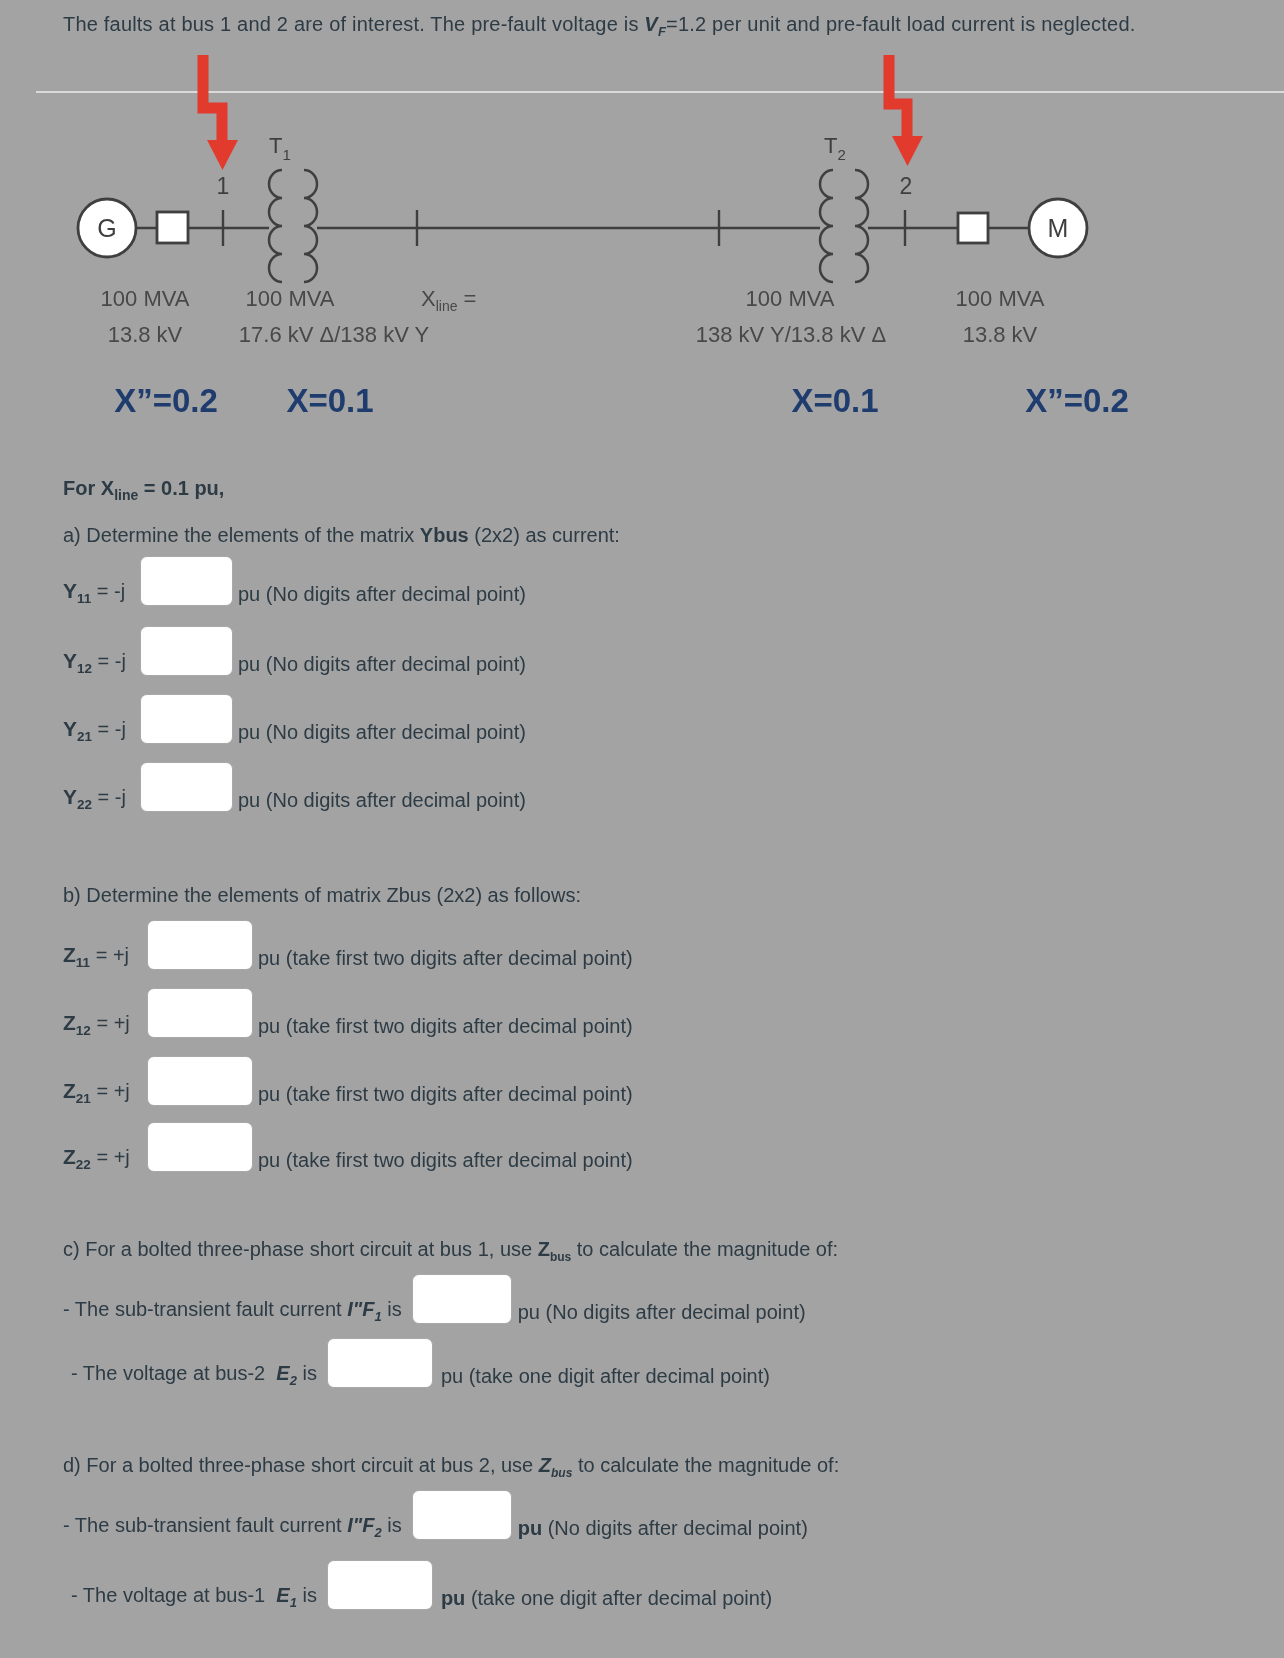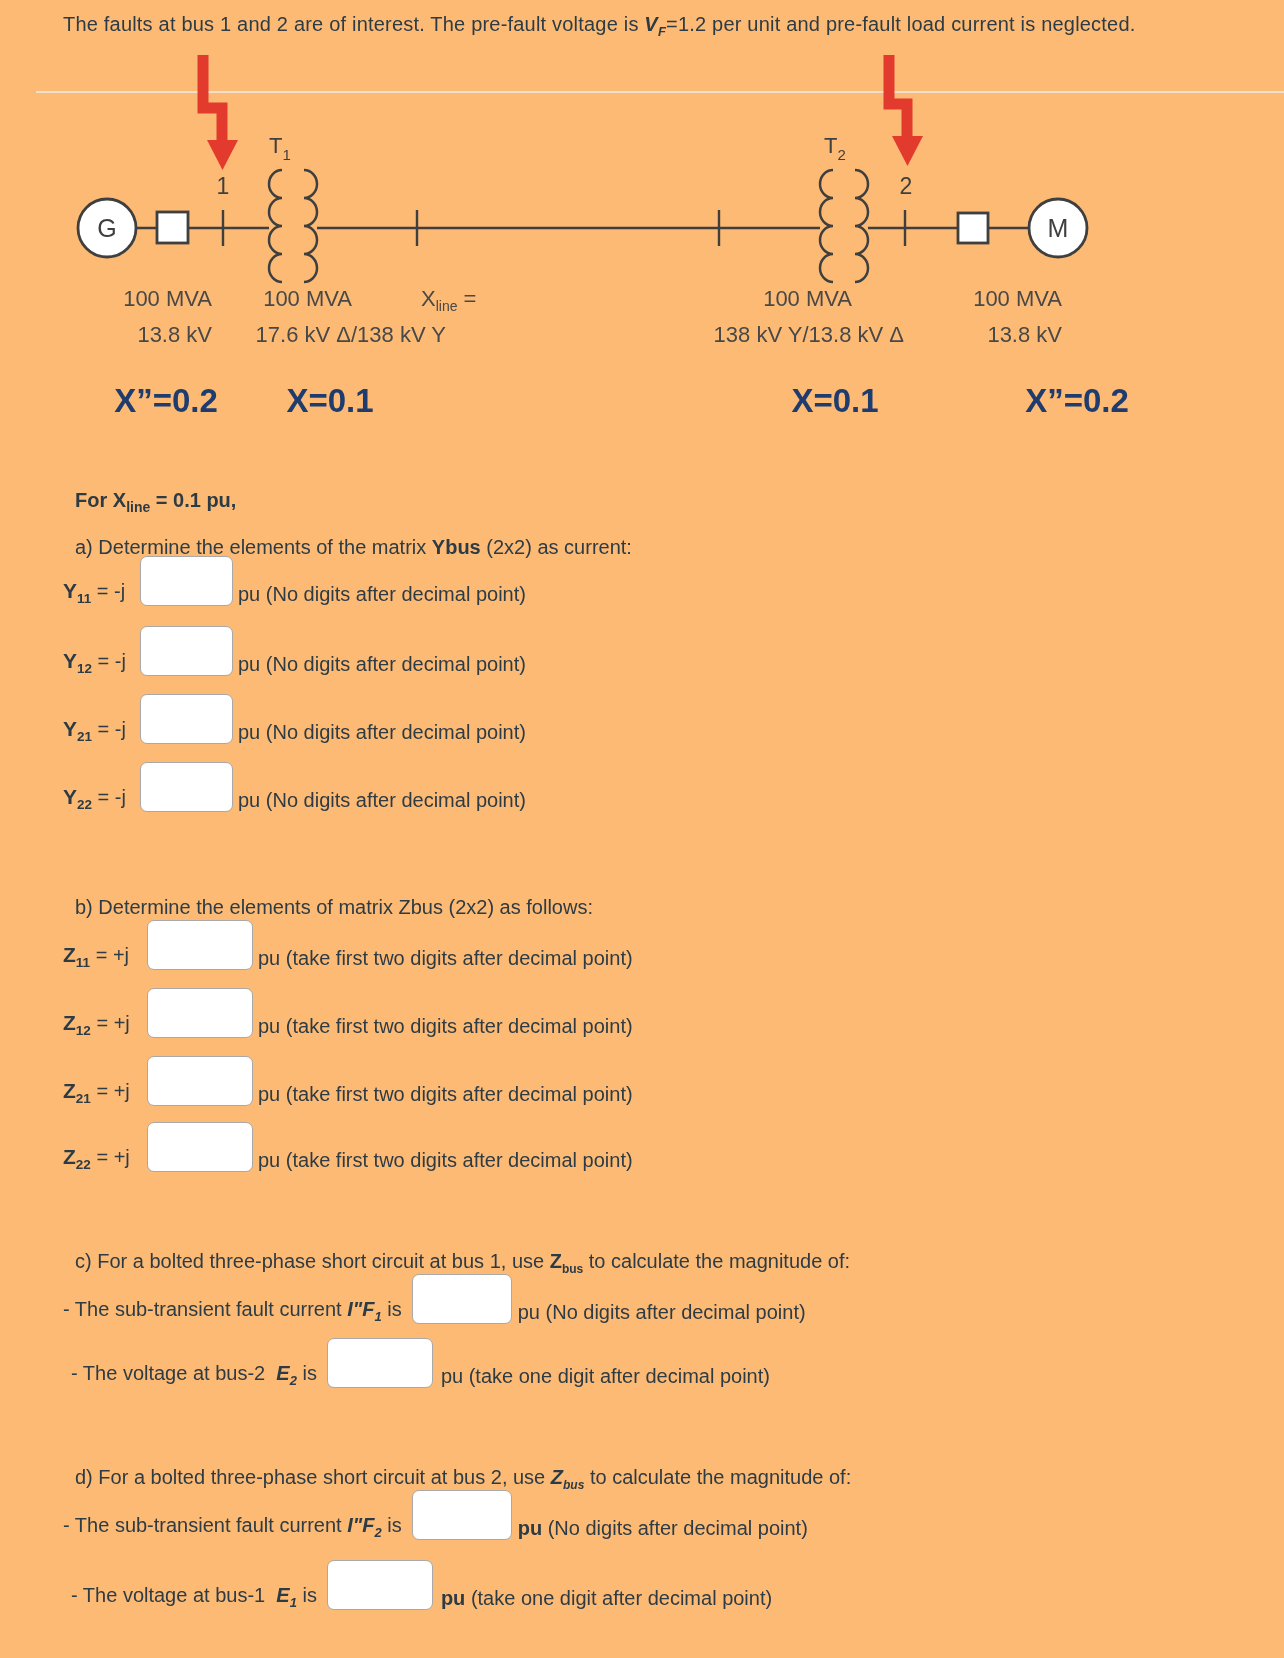--- a/index.html
+++ b/index.html
@@ -1,26 +1,26 @@
 <!DOCTYPE html>
 <html><head>
 <meta charset="utf-8">
 <style>
   html,body{margin:0;padding:0;background:#fff}
   body{font-family:"Liberation Sans",sans-serif;color:#2d3b45}
-  .page{position:relative;width:1284px;height:1658px;background:#fdba74;overflow:hidden}
+  .page{position:relative;width:1284px;height:1658px;background:#a3a3a3;overflow:hidden}
   .title{position:absolute;top:13px;left:63px;font-size:20px;margin:0;white-space:nowrap;letter-spacing:.2px}
   .bi{font-weight:bold;font-style:italic}
   sub.tsub{font-size:13px;font-weight:bold;font-style:italic}
   svg.oneline{position:absolute;top:0;left:0}
-  .rat{position:absolute;font-size:22px;color:#484848;text-align:right;white-space:nowrap}
+  .rat{position:absolute;font-size:22px;color:#484848;text-align:center;white-space:nowrap}
   .ratl{position:absolute;font-size:22px;color:#484848;white-space:nowrap}
   .ratl sub{font-size:14px}
   .xv{position:absolute;font-family:Liberation Sans, sans-serif;font-weight:bold;font-size:33px;color:#1f3c6e;text-align:center;white-space:nowrap}
-  .q{position:absolute;left:63px;font-size:20px;white-space:pre;margin:12px}
+  .q{position:absolute;left:63px;font-size:20px;white-space:pre;margin:0}
   .q b{font-weight:bold}
   .q sub.s{font-size:12px;font-weight:bold}
   .itl{font-style:italic}
   .introq{font-weight:bold}
   .introq sub{font-size:14px;font-weight:bold}
   .row{position:absolute;left:63px;display:flex;align-items:flex-end;font-size:20px;white-space:pre}
   .rlabel{display:inline-block}
   .yrow .rlabel{width:77px}
   .zrow .rlabel{width:84px}
   .sym{font-weight:bold;font-size:21px}

